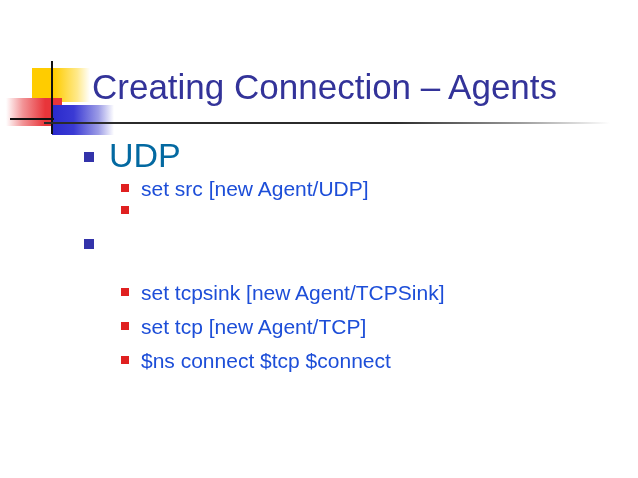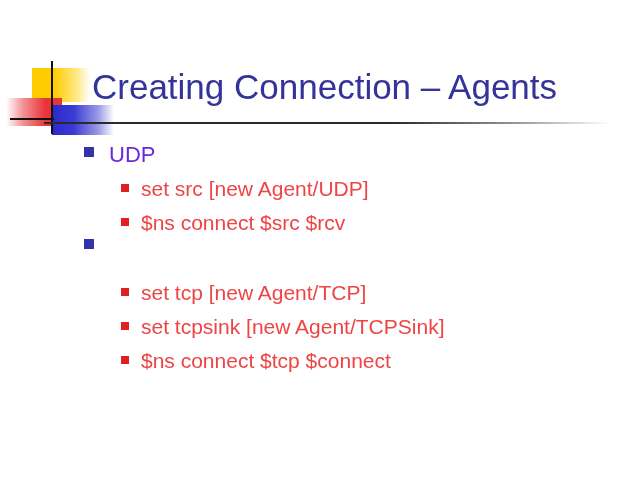--- a/index.html
+++ b/index.html
@@ -113,23 +113,23 @@
     flex: 0 0 auto;
     width: 10px;
     height: 10px;
     background: #3333AA;
     margin-right: 15px;
     position: relative;
     top: -5px;
   }
 
   .lvl1 .text {
-    font-size: 22px;
+    font-size: 34px;
     line-height: 30px;
-    color: #6d28d9;
+    color: #0369a1;
     white-space: nowrap;
   }
 
   .lvl2 {
     position: relative;
     display: flex;
     align-items: baseline;
     height: 34px;
     padding-left: 37px;
   }
@@ -140,21 +140,21 @@
     height: 8px;
     background: #E02020;
     margin-right: 12px;
     position: relative;
     top: -4px;
   }
 
   .lvl2 .text {
     font-size: 21px;
     line-height: 26px;
-    color: #ef4444;
+    color: #1d4ed8;
     white-space: nowrap;
   }
 </style>
 </head>
 <body>
 
 <div id="slide">
 
   <div class="logo">
     <div class="logo-yellow"></div>
@@ -176,37 +176,36 @@
     </div>
 
     <div class="lvl2">
       <span class="marker"></span>
       <span class="text">set src [new Agent/UDP]</span>
     </div>
 
 
     <div class="lvl2">
       <span class="marker"></span>
-      <span class="text">$ns connect $src $rcv</span>
     </div>
 
     <div class="lvl1">
       <span class="marker"></span>
     </div>
 
     <div class="lvl2">
       <span class="marker"></span>
+      <span class="text">set tcpsink [new Agent/TCPSink]</span>
+    </div>
+
+    <div class="lvl2">
+      <span class="marker"></span>
       <span class="text">set tcp [new Agent/TCP]</span>
     </div>
 
     <div class="lvl2">
       <span class="marker"></span>
-      <span class="text">set tcpsink [new Agent/TCPSink]</span>
-    </div>
-
-    <div class="lvl2">
-      <span class="marker"></span>
       <span class="text">$ns connect $tcp $connect</span>
     </div>
 
   </div>
 
 </div>
 
 </body></html>

